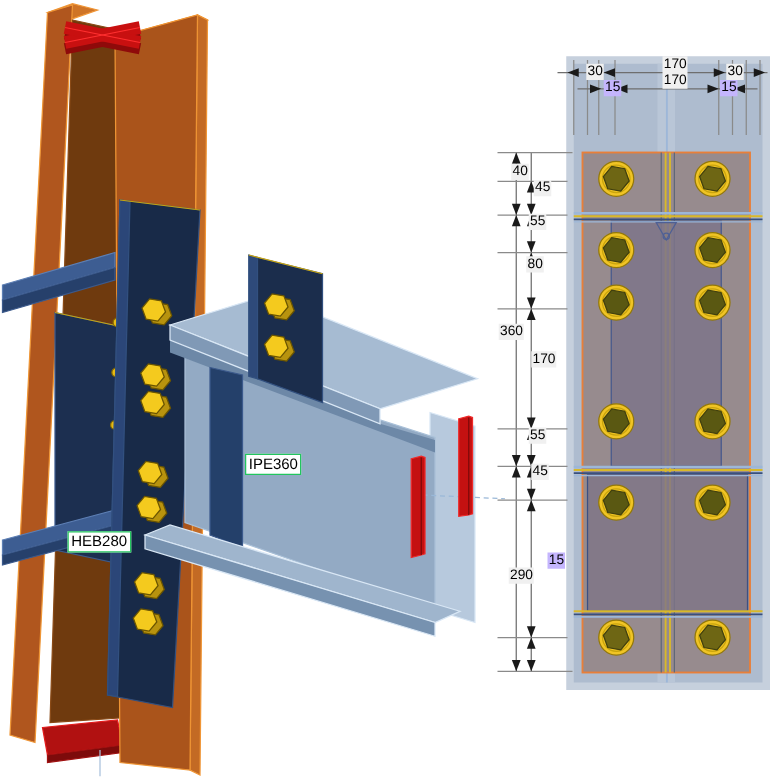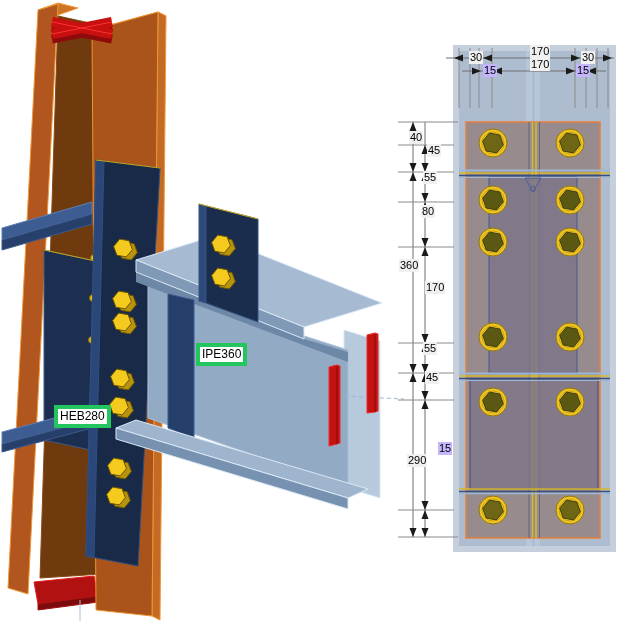--- a/index.html
+++ b/index.html
@@ -4,21 +4,21 @@
 <style>
   html,body{margin:0;padding:0;background:#ffffff;}
   .page{position:relative;width:619px;height:622px;background:#fff;overflow:hidden;
         font-family:"Liberation Sans",sans-serif;}
   svg{position:absolute;left:0;top:0;}
   .dim{position:absolute;font-size:11px;line-height:13px;color:#000;
        background:#f0f0f0;padding:0 1px;white-space:nowrap;z-index:5;}
   .dim-gray{background:#c4b5fd;}
   .dim-stack{text-align:center;}
   .cadlabel{position:absolute;font-size:12px;line-height:15px;color:#000;
-       background:#ffffff;border:4px solid #22c55e;padding:0 2px;white-space:nowrap;z-index:6;}
+       background:#ffffff;border:1px solid #22c55e;padding:0 2px;white-space:nowrap;z-index:6;margin-top:20px;}
 </style>
 </head>
 <body>
 
 <div class="page">
 
 <svg width="619" height="622" viewBox="0 0 619 622">
   <defs>
     <polygon id="hx" points="10.3,1.8 3.6,9.9 -6.8,8 -10.3,-1.8 -3.6,-9.9 6.8,-8"></polygon>
     <polygon id="hx9" points="9.4,1.6 3.3,8.9 -6.1,7.3 -9.4,-1.6 -3.3,-8.9 6.1,-7.3"></polygon>

